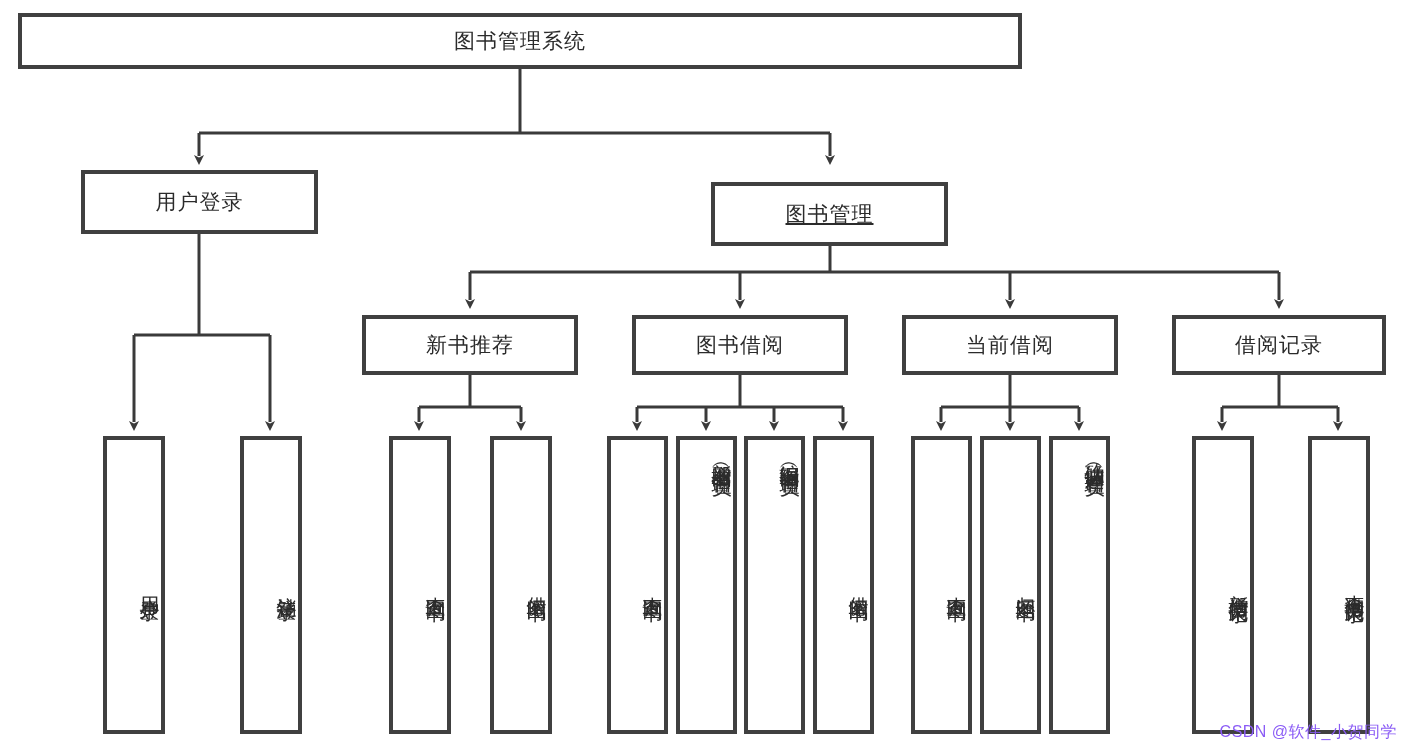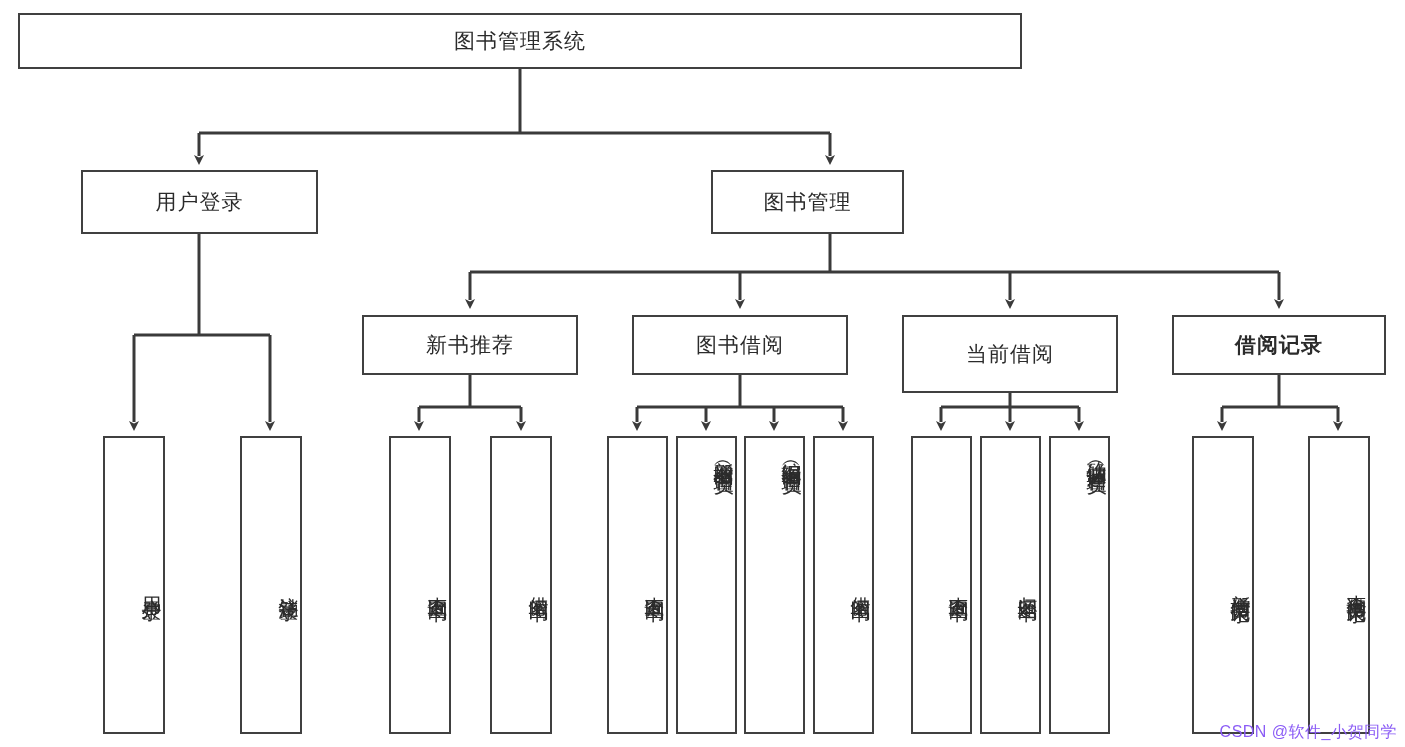--- a/index.html
+++ b/index.html
@@ -22,21 +22,21 @@
     left: 0;
     top: 0;
     width: 1405px;
     height: 747px;
     pointer-events: none;
   }
   .node {
     position: absolute;
     box-sizing: border-box;
     background: #ffffff;
-    border: 2px solid #404040;
+    border: 4px solid #404040;
     display: flex;
     align-items: center;
     justify-content: center;
     color: #2b2b2b;
     z-index: 2;
   }
   .node.horiz {
     font-size: 21px;
     letter-spacing: 1px;
     line-height: 1.2;
@@ -122,34 +122,34 @@
     </g>
   </svg>
 
   <div class="node horiz" style="left:18px; top:13px; width:1004px; height:56px;">
     <span>图书管理系统</span>
   </div>
 
   <div class="node horiz" style="left:81px; top:170px; width:237px; height:64px;">
     <span>用户登录</span>
   </div>
-  <div class="node horiz" style="left:711px; top:170px; width:193px; height:64px;">
+  <div class="node horiz" style="left:711px; top:182px; width:237px; height:64px;text-decoration:underline;">
     <span>图书管理</span>
   </div>
 
   <div class="node horiz" style="left:362px; top:315px; width:216px; height:60px;text-align:right;">
     <span>新书推荐</span>
   </div>
   <div class="node horiz" style="left:632px; top:315px; width:216px; height:60px;">
     <span>图书借阅</span>
   </div>
-  <div class="node horiz" style="left:902px; top:315px; width:216px; height:78px;">
+  <div class="node horiz" style="left:902px; top:315px; width:216px; height:60px;">
     <span>当前借阅</span>
   </div>
-  <div class="node horiz" style="left:1172px; top:315px; width:214px; height:60px;font-weight:bold;">
+  <div class="node horiz" style="left:1172px; top:315px; width:214px; height:60px;">
     <span>借阅记录</span>
   </div>
 
   <div class="node vert midstart" style="left:103px; top:436px; width:62px; height:298px;">
     <span>用户登录</span>
   </div>
   <div class="node vert midstart" style="left:240px; top:436px; width:62px; height:298px;">
     <span>注销登录</span>
   </div>
 

